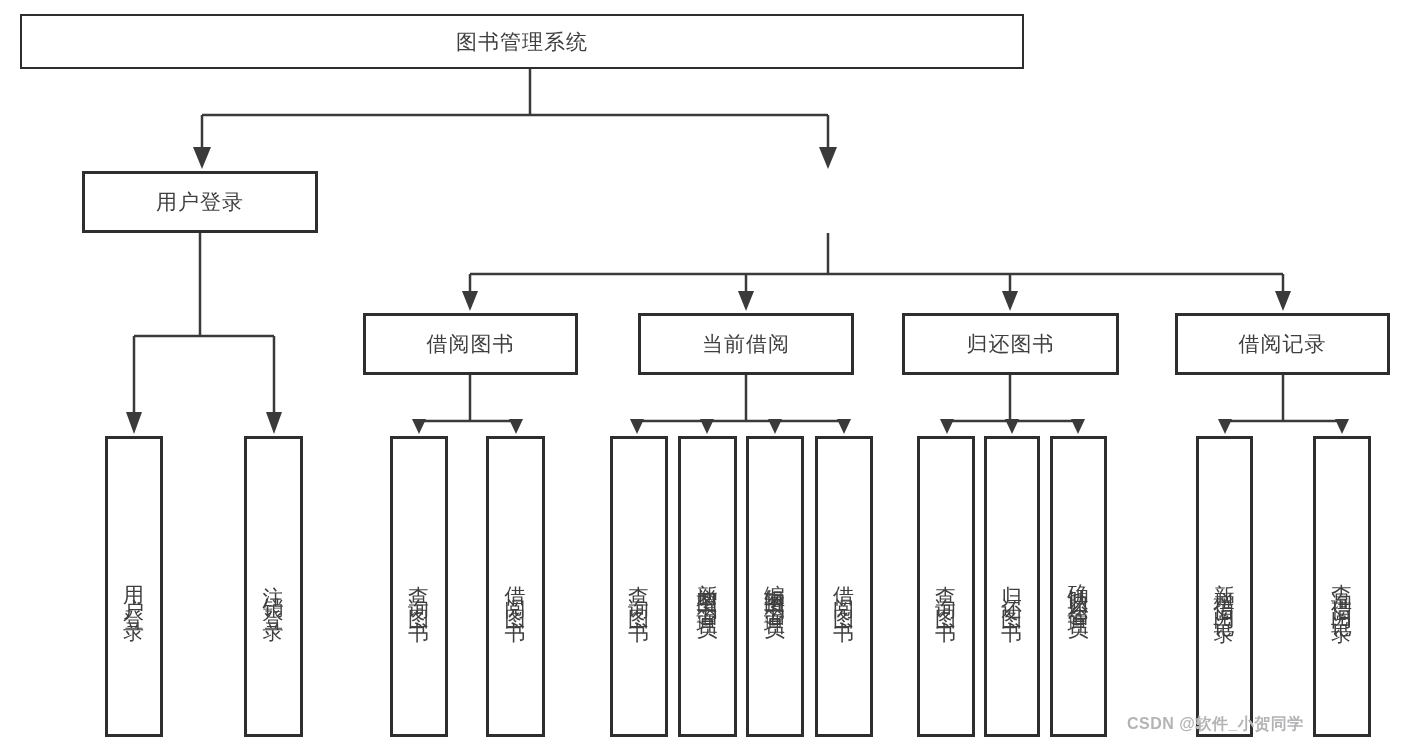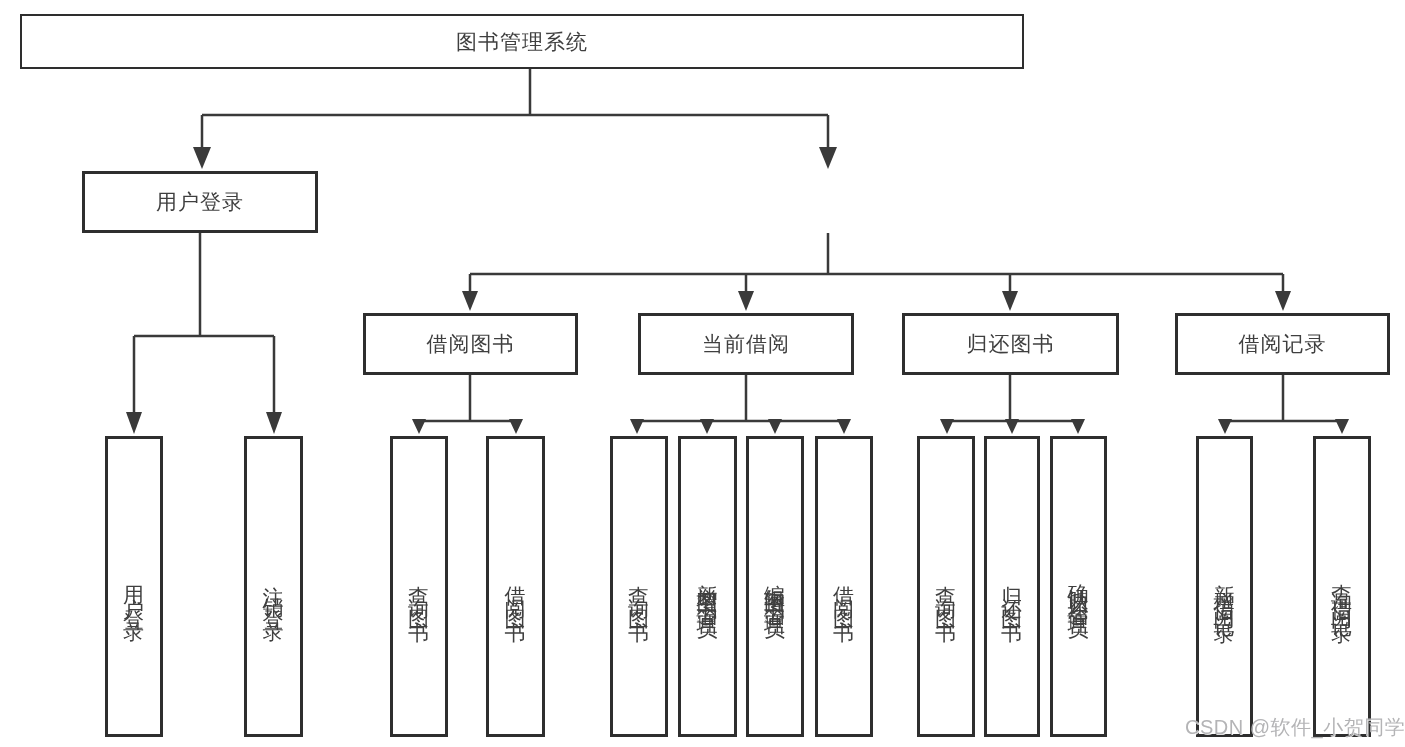--- a/index.html
+++ b/index.html
@@ -17,24 +17,25 @@
   .root{border-width:2px;}
   .leaf{top:436px;height:301px;}
   .vtext{
     writing-mode:vertical-rl;text-orientation:mixed;
     font-size:21px;line-height:1;white-space:nowrap;color:#3f3f3f;
   }
   .ls12{letter-spacing:12px;padding-inline-start:12px;}
   .ls8{letter-spacing:8px;padding-inline-start:8px;}
   .ls5{letter-spacing:5px;padding-inline-start:5px;}
   .watermark{
-    position:absolute;left:1185px;top:714px;z-index:3;
-    font-size:20px;color:#b4b4b6;letter-spacing:0.5px;
+    position:absolute;left:1127px;top:714px;z-index:3;
+    font-size:16px;color:#b4b4b6;letter-spacing:0.5px;
     text-shadow:1px 1px 0 rgba(255,255,255,0.85);
     white-space:nowrap;
+    font-weight:bold;
   }
 </style>
 </head>
 <body>
 
 <div class="stage">
 
   <svg class="connectors" width="1405" height="747" viewBox="0 0 1405 747" aria-hidden="true">
     <g stroke="#3a3a3a" stroke-width="2.5" fill="none">
 

